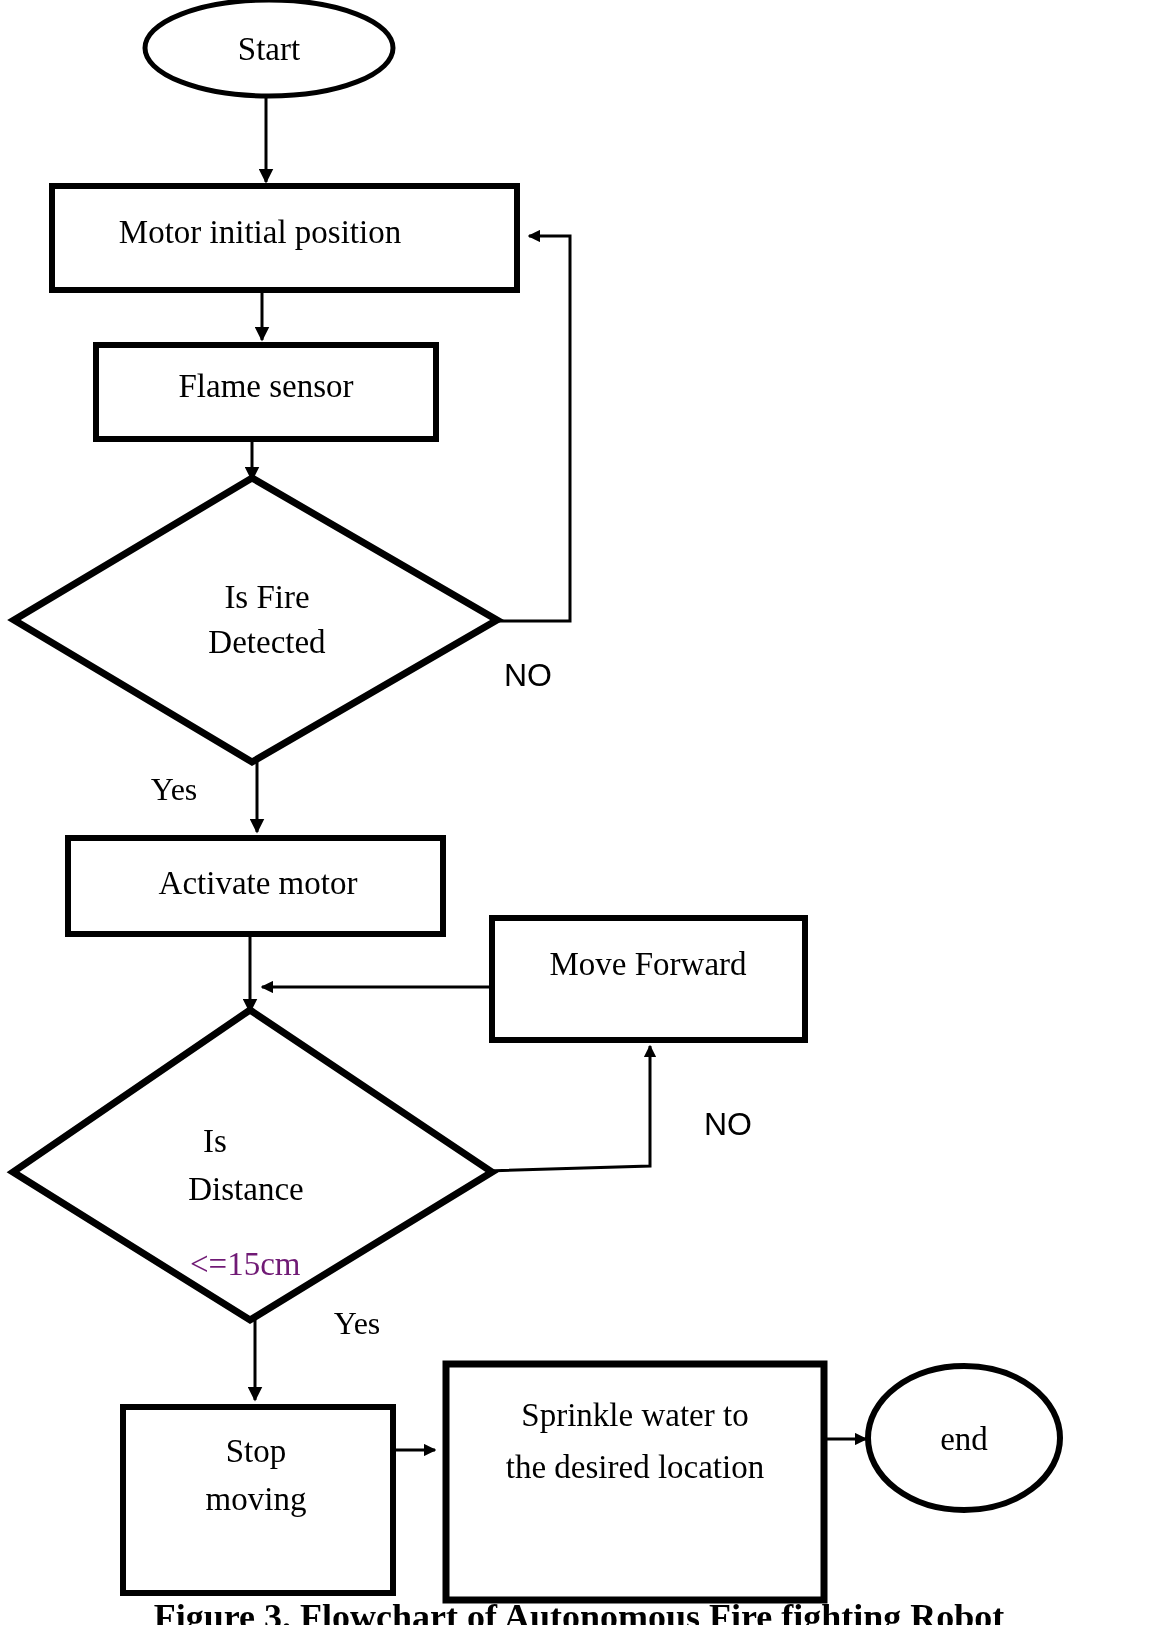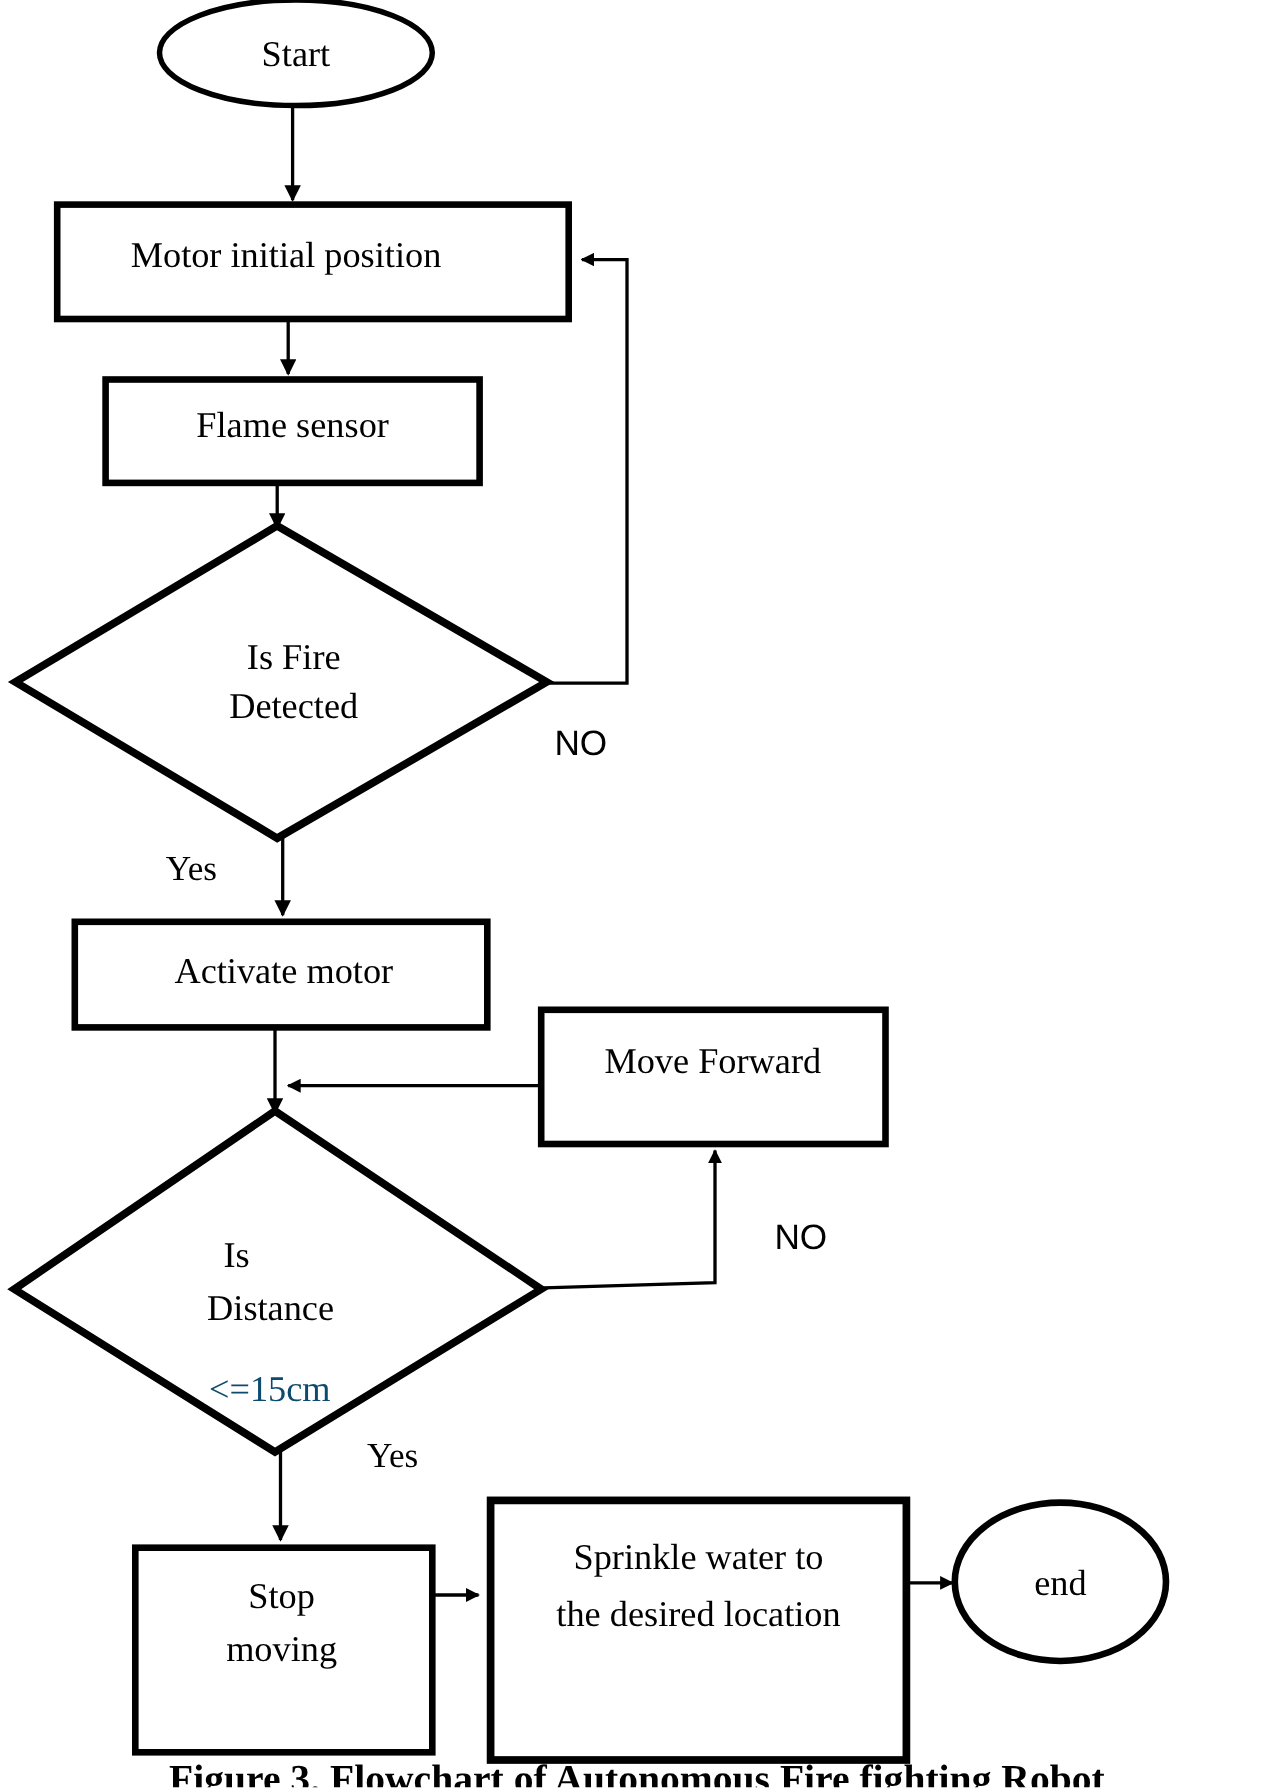--- a/index.html
+++ b/index.html
@@ -161,18 +161,18 @@
 
     <path class="conn-thin" d="M 824 1439 L 866 1439" marker-end="url(#arrowFilledBig)"></path>
 
     <g>
       <ellipse class="shape-stroke" cx="964" cy="1438" rx="96" ry="72" stroke-width="6"></ellipse>
       <text class="node-text" x="964" y="1450">end</text>
     </g>
   </svg>
 
   <div class="clip-host" style="left:150px; top:1248px; width:260px; height:30px;">
-    <div style="font-family:'Liberation Serif','DejaVu Serif',serif; font-size:33px; line-height:33px; color:#0c4a6e; text-align:left; padding-left:40px;">&lt;=15cm</div>
+    <div style="font-family:'Liberation Serif','DejaVu Serif',serif; font-size:33px; line-height:33px; color:#701a75; text-align:left; padding-left:40px;">&lt;=15cm</div>
   </div>
 
   <div class="caption">Figure 3. Flowchart of Autonomous Fire fighting Robot</div>
 
 </div>
 
 </body></html>

